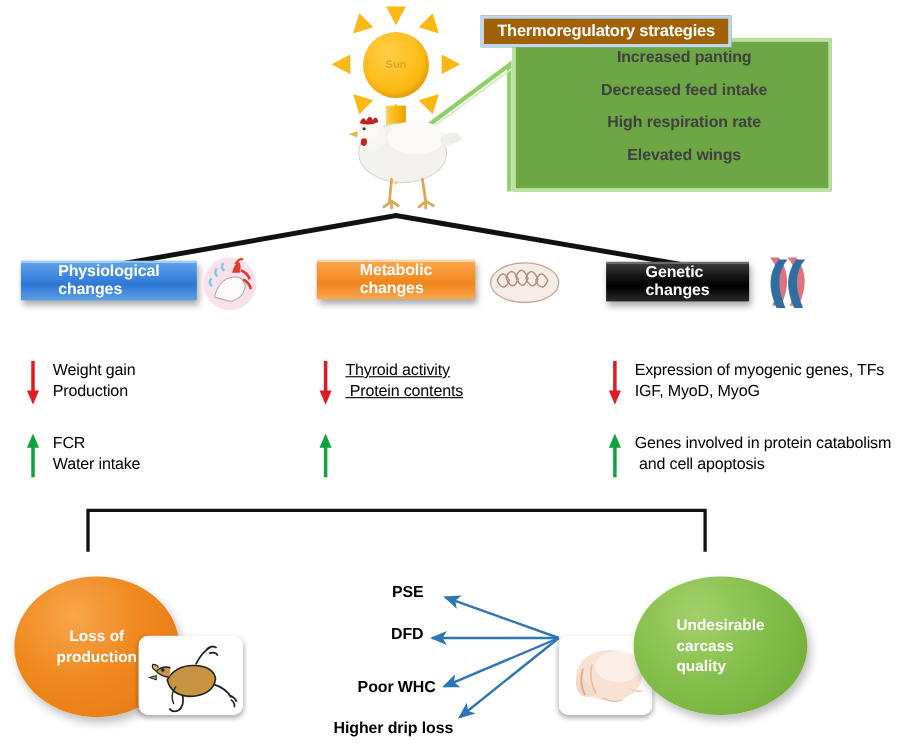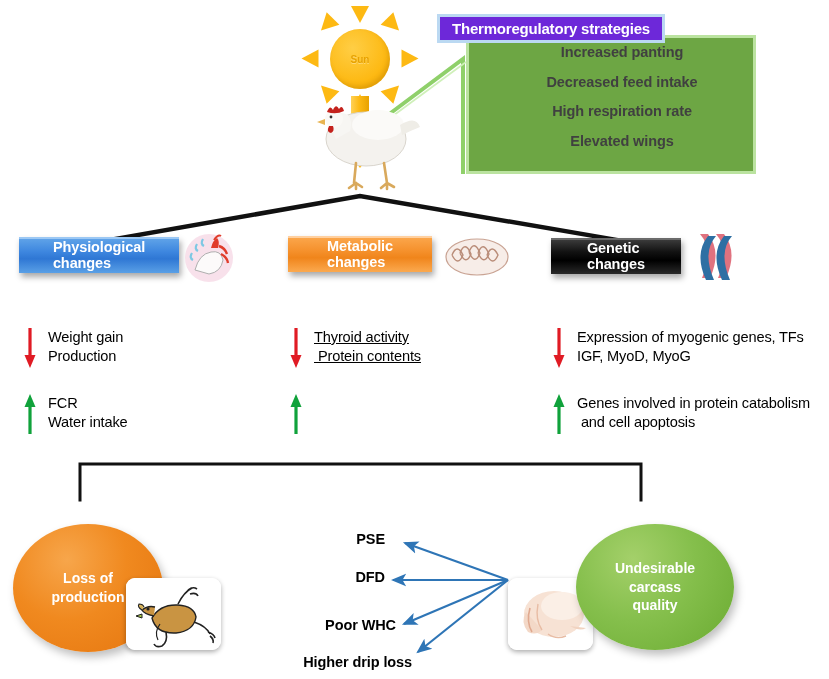--- a/index.html
+++ b/index.html
@@ -67,21 +67,21 @@
     font-size: 14.5px;
     font-weight: bold;
     line-height: 1;
     margin-bottom: 15px;
     letter-spacing: -0.1px;
     text-align: center;
   }
   #thermo-title {
     left: 437px; top: 14px;
     width: 228px; height: 29px;
-    background: #6d28d9;
+    background: #a16207;
     border: 3px solid #BBD9F2;
     box-sizing: border-box;
     display: flex;
     align-items: center;
     justify-content: center;
     z-index: 5;
   }
   #thermo-title .txt {
     color: #ffffff;
     font-size: 15px;
@@ -198,21 +198,21 @@
   #ellipse-quality {
     left: 576px; top: 524px;
     width: 158px; height: 126px;
     border-radius: 50%;
     background: radial-gradient(circle at 36% 28%, #A4D06A 0%, #85BF4C 45%, #74B23B 80%, #A9D473 100%);
     display: flex; align-items: center; justify-content: center;
     box-shadow: 3px 5px 9px rgba(0,0,0,.25);
   }
   #ellipse-quality .txt {
     color: #ffffff; font-size: 14px; font-weight: bold;
-    text-align: center; line-height: 1.35;
+    line-height: 1.35;
   }
 
   
   .thumb {
     background: #ffffff;
     border-radius: 9px;
     box-shadow: 0 2px 5px rgba(0,0,0,.33);
     overflow: hidden;
   }
   #thumb-dead-chicken { left: 126px; top: 578px; width: 95px; height: 72px; }

